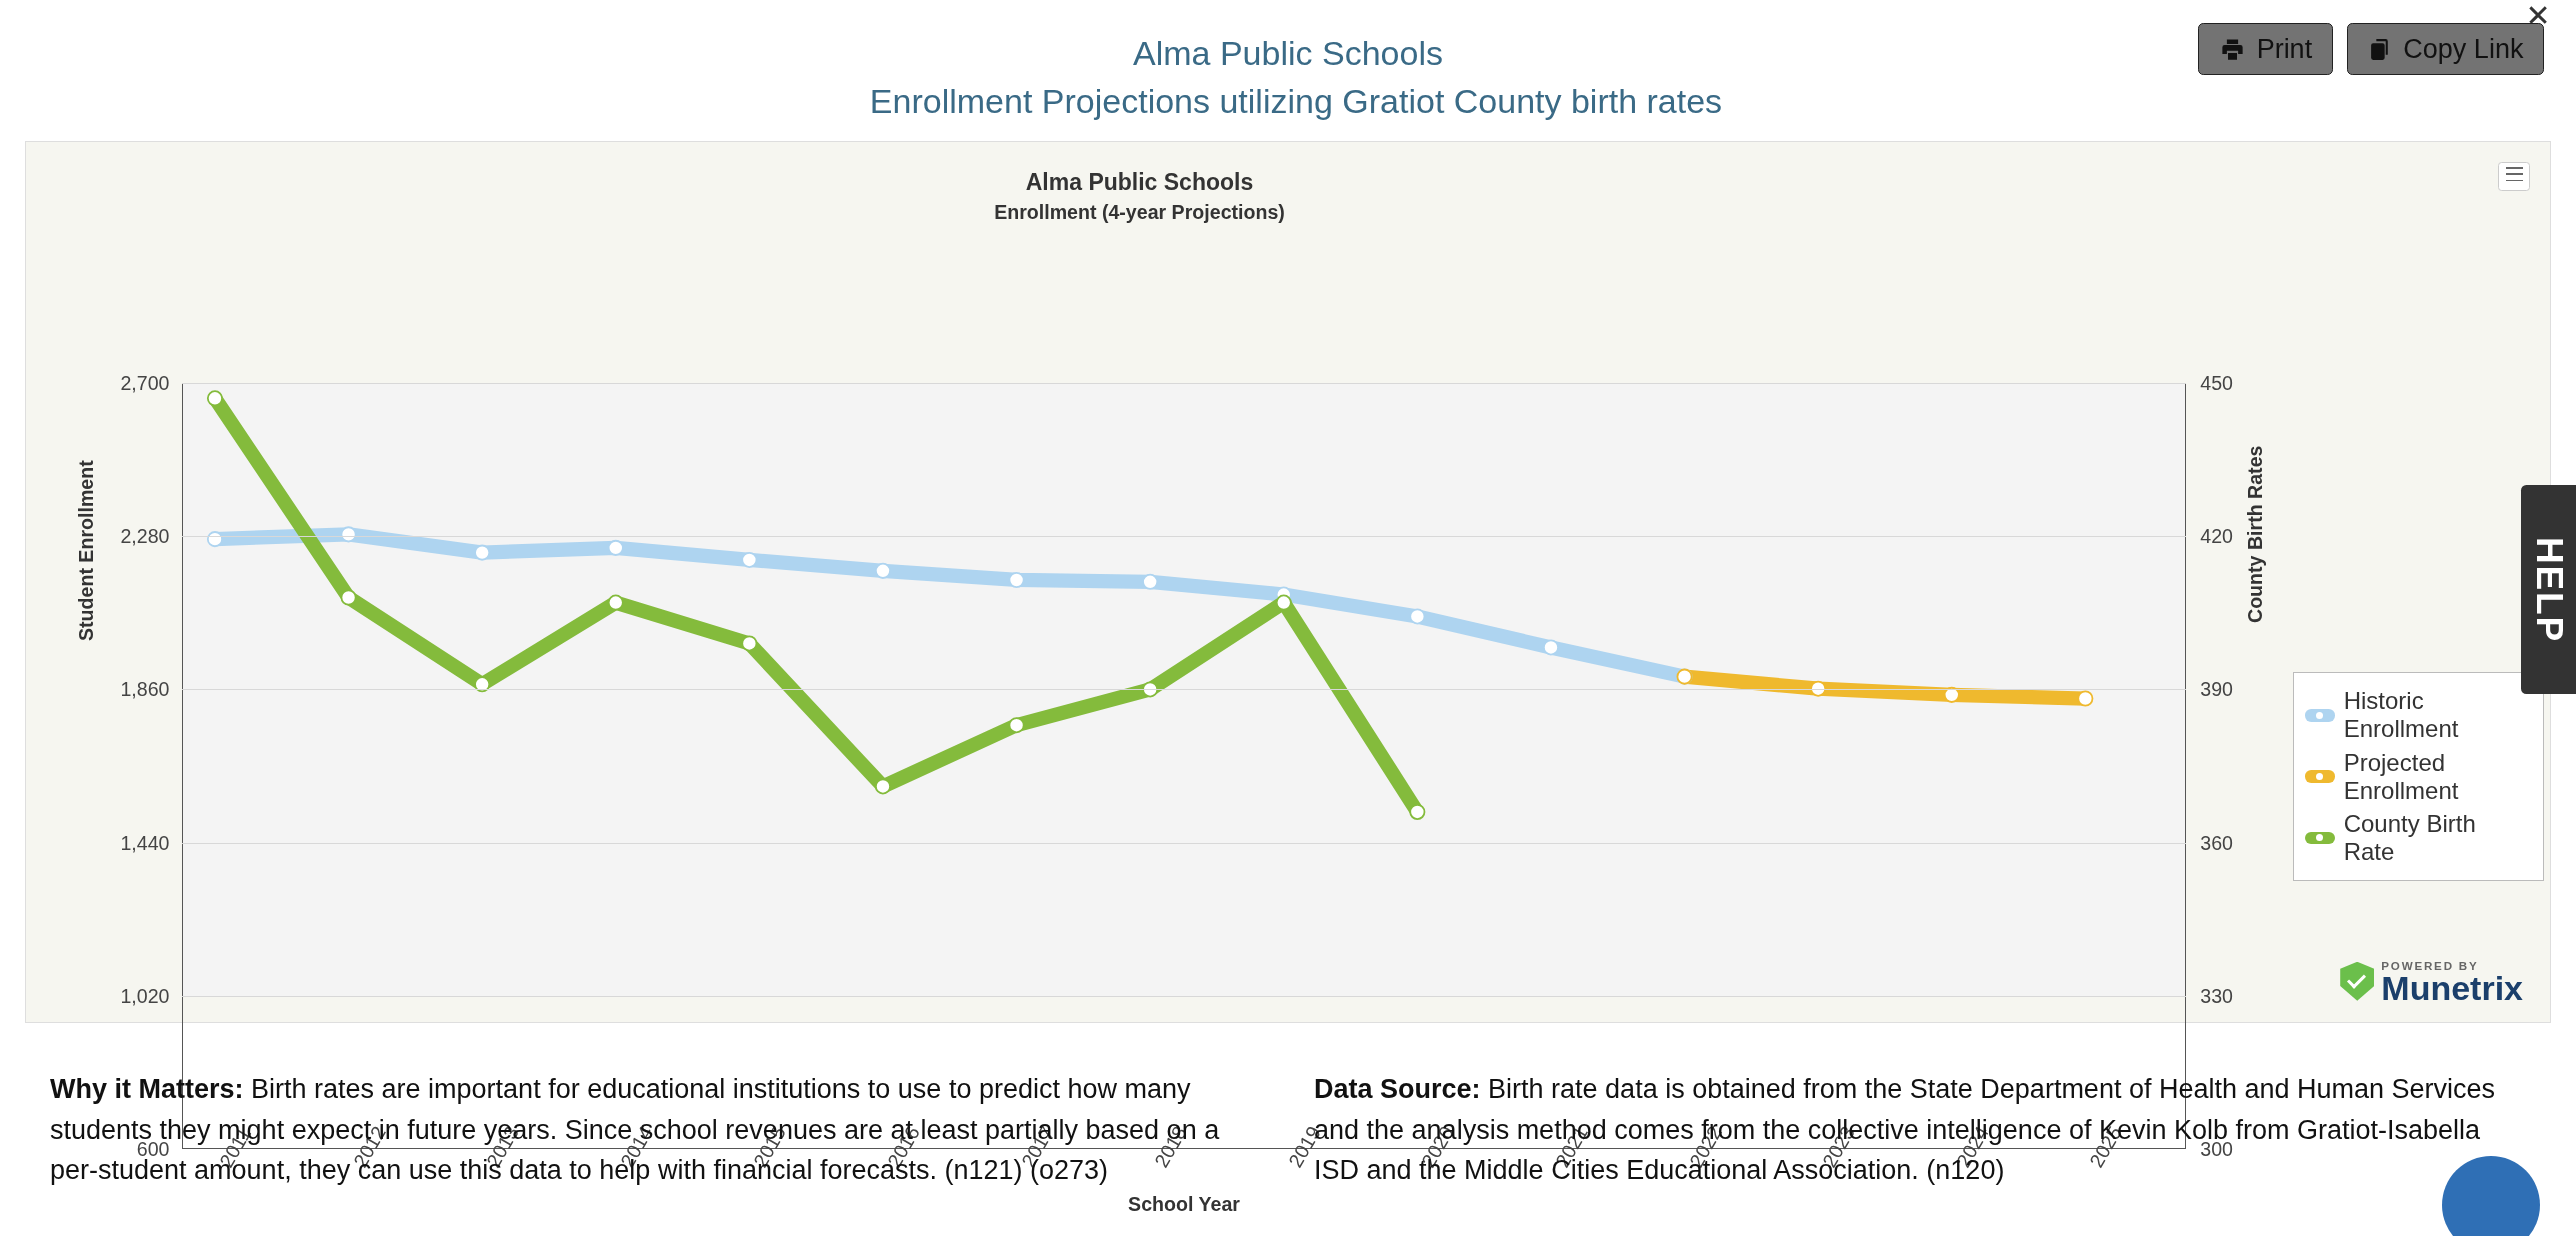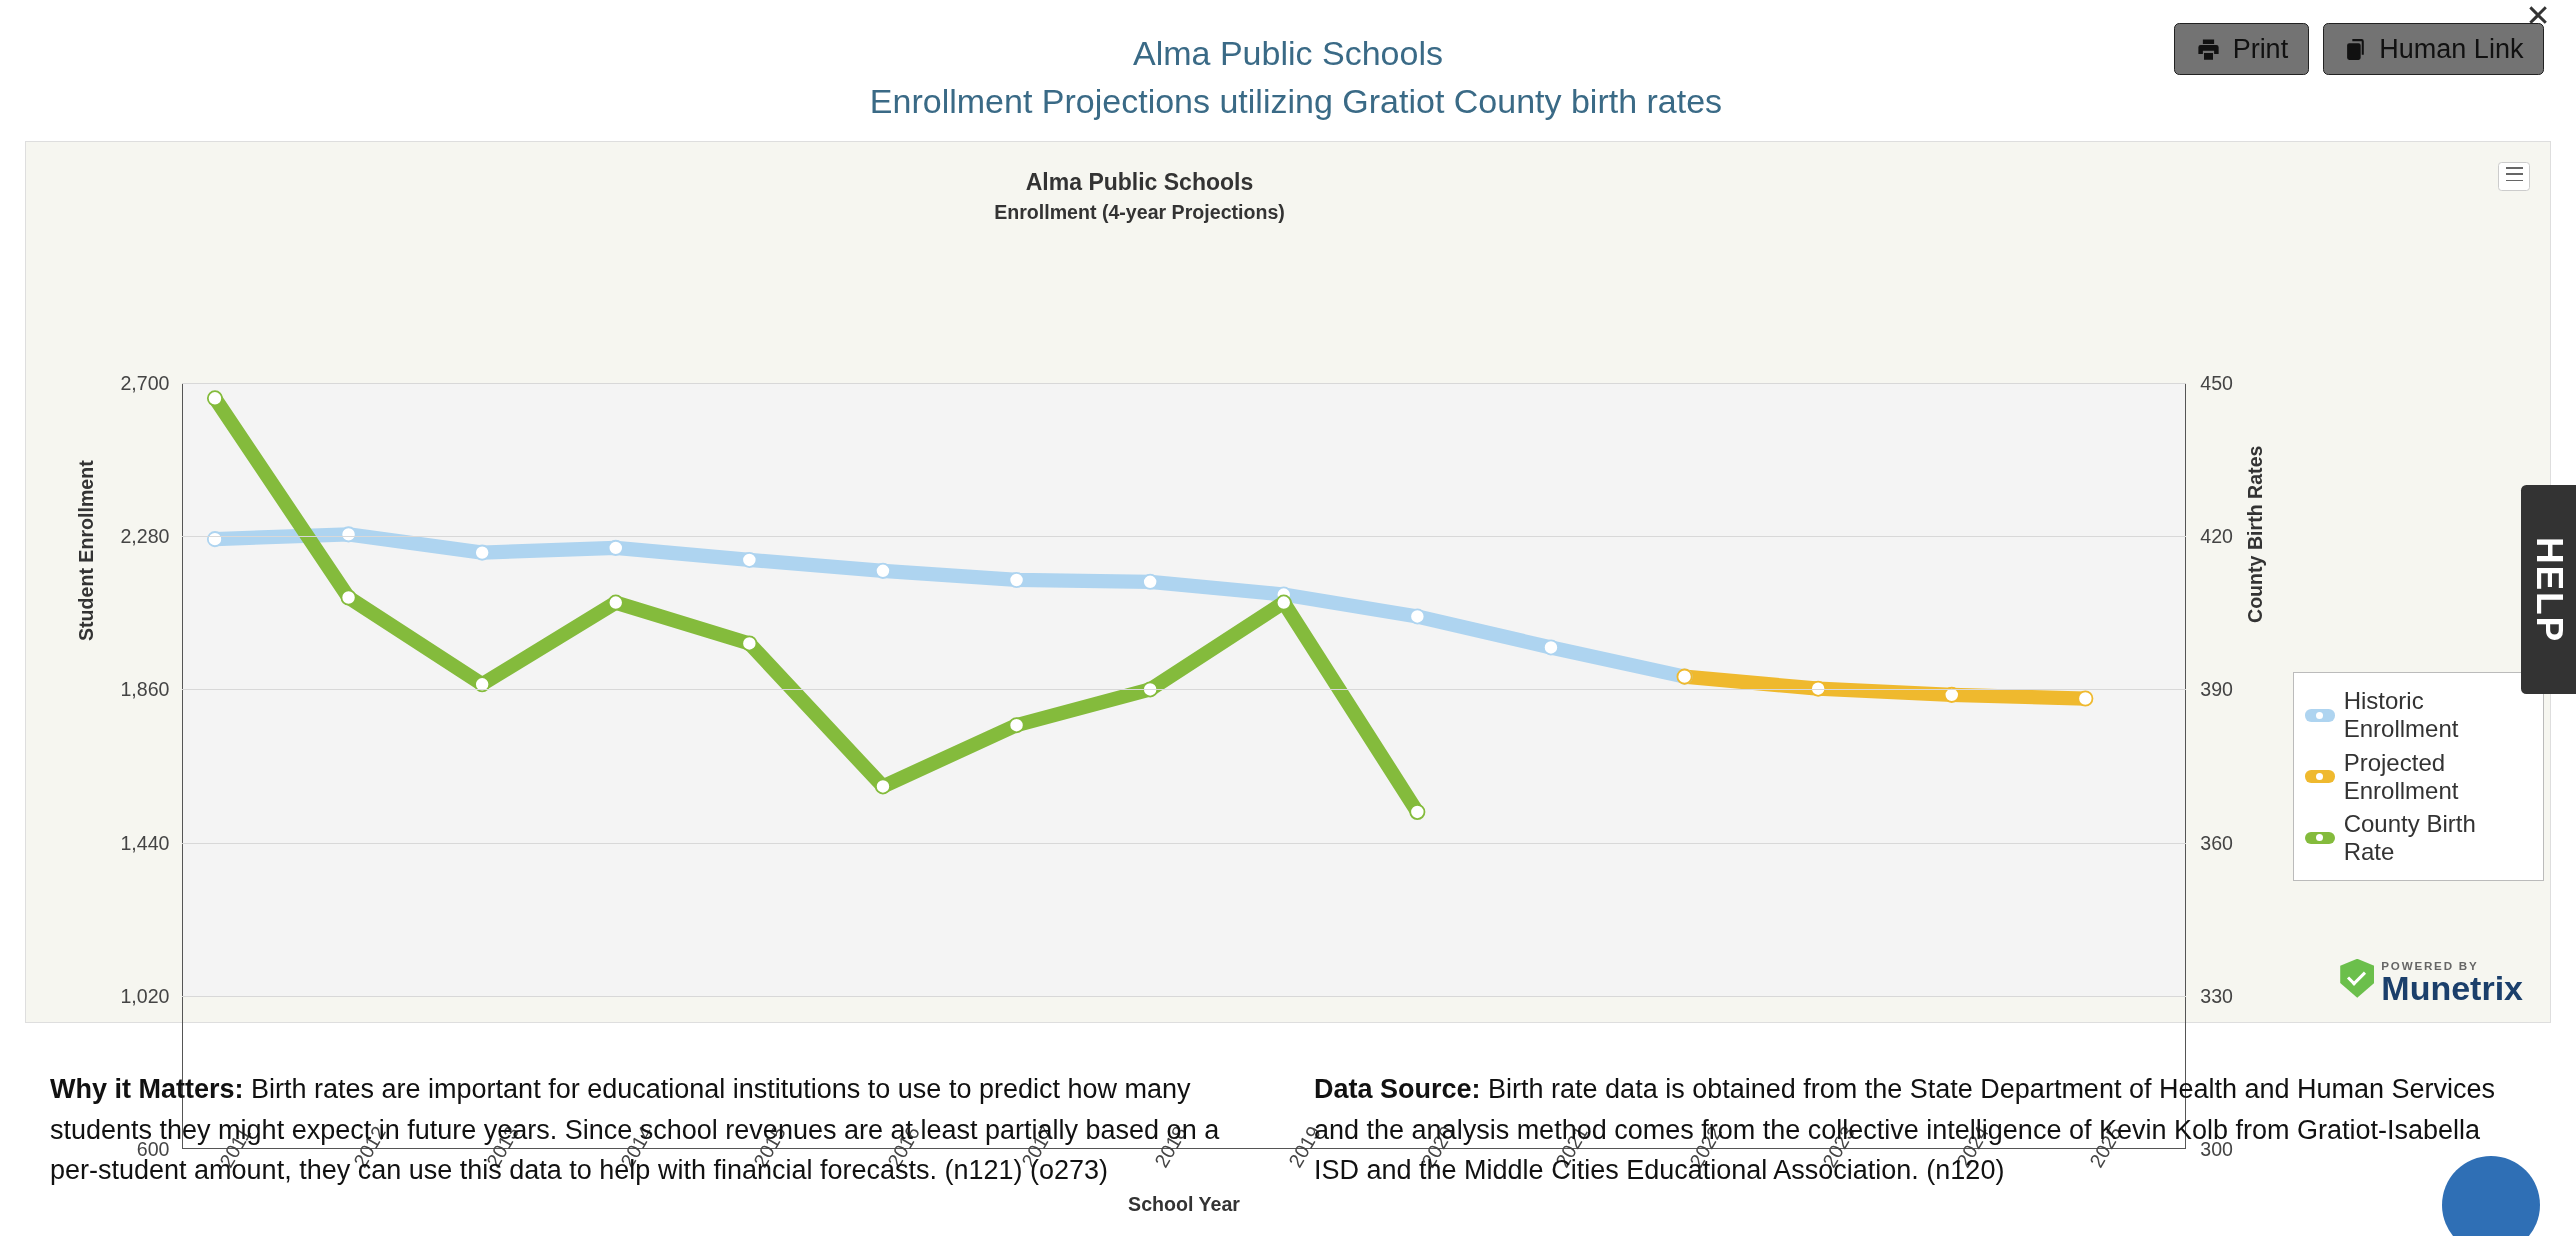--- a/index.html
+++ b/index.html
@@ -269,20 +269,21 @@
     transform: rotate(90deg);
     white-space: nowrap;
   }
 
   
   .logo {
     position: absolute;
     right: 27px;
     bottom: 18px;
     display: flex;
+    align-items: center;
     gap: 7.1px;
   }
   .logo-shield {
     width: 34px; height: 39px;
     background: #6bbf4b;
     clip-path: polygon(50% 0%, 100% 18%, 100% 62%, 50% 100%, 0% 62%, 0% 18%);
     position: relative;
   }
   .logo-shield::after{
     content:"";
@@ -349,21 +350,21 @@
           </svg>
       </span>
       <span>Print</span>
     </div>
     <div class="topbtn">
       <span>
         <svg width="25" height="25" viewBox="0 0 24 24">
             <path fill="#111" d="M8 2h9a2 2 0 0 1 2 2v13h-2V4H8zM5 6h9a2 2 0 0 1 2 2v12a2 2 0 0 1-2 2H5a2 2 0 0 1-2-2V8a2 2 0 0 1 2-2z"></path>
           </svg>
       </span>
-      <span>Human Link</span>
+      <span>Copy Link</span>
     </div>
   </div>
 
   <div class="page-title">Alma Public Schools</div>
   <div class="page-subtitle">Enrollment Projections utilizing Gratiot County birth rates</div>
 
   <div class="chart-card">
     <div class="chart-title">Alma Public Schools</div>
     <div class="chart-subtitle">Enrollment (4-year Projections)</div>
 

